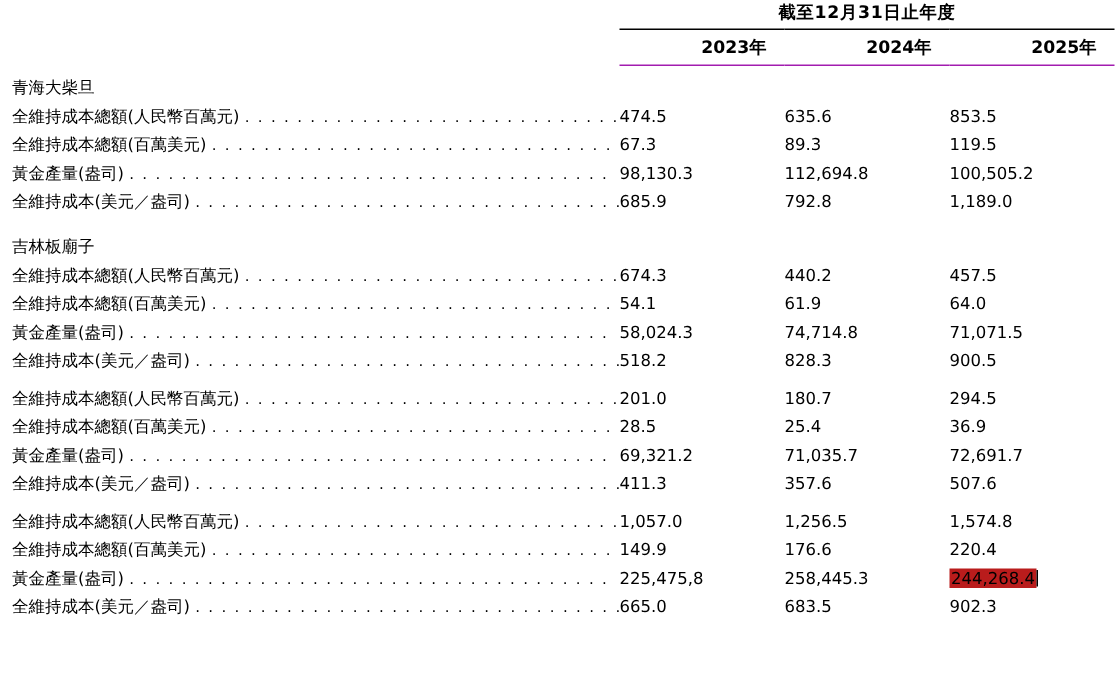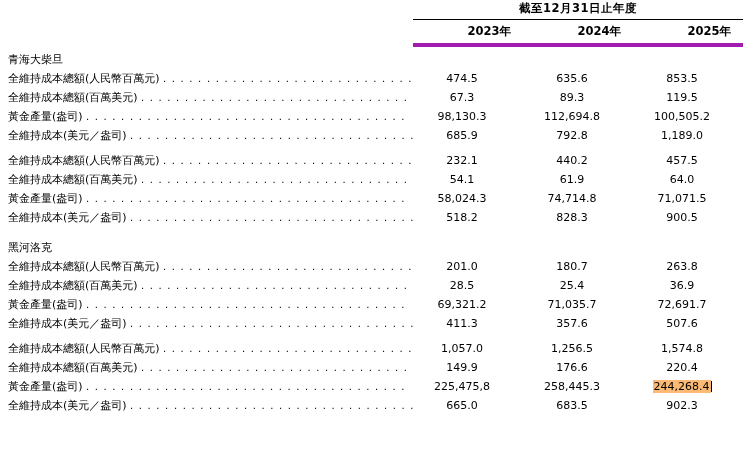--- a/index.html
+++ b/index.html
@@ -40,53 +40,53 @@
     letter-spacing: 0.5px;
   }
   .hdr-span-wrap {
     border-bottom: 1px solid #000;
   }
   .yr {
     text-align: right;
     font-weight: bold;
     font-size: 11.5px;
     padding: 4px 12px 4px 0;
-    border-bottom: 4px solid #a21caf;
+    border-bottom: 1px solid #a21caf;
   }
   .yr-spacer { border: none; }
 
   
   td.label {
     padding: 2px 6px 2px 8px;
     font-size: 11px;
     white-space: nowrap;
     overflow: hidden;
   }
   td.num {
-    text-align: center;
+    text-align: left;
     padding: 2px 12px 2px 0;
     font-size: 11px;
     white-space: nowrap;
   }
   tr.group td.label {
     font-weight: normal;
     padding-top: 7px;
     padding-bottom: 2px;
   }
   tr.spacer td { height: 6px; padding: 0; }
 
   .leader {
     color: #000;
     letter-spacing: 1.2px;
     font-size: 10px;
   }
   .lbl-text { }
 
   .hl {
-    background: #fdba74;
+    background: #b91c1c;
     padding: 0 1px;
   }
   .caret {
     display: inline-block;
     width: 0;
     border-left: 1px solid #000;
     height: 11px;
     vertical-align: -2px;
     margin-left: 0px;
   }
@@ -141,23 +141,29 @@
         </tr>
         <tr>
           <td class="label"><span class="lbl-text">全維持成本(美元／盎司)</span> <span class="leader">. . . . . . . . . . . . . . . . . . . . . . . . . . . . . . . . . . . . .</span></td>
           <td class="num">685.9</td>
           <td class="num">792.8</td>
           <td class="num">1,189.0</td>
         </tr>
         <tr class="spacer">
           <td colspan="4"></td>
         </tr>
-        <tr>
-          <td class="label"><span class="lbl-text">全維持成本總額(人民幣百萬元)</span> <span class="leader">. . . . . . . . . . . . . . . . . . . . . . . . . . . . . . . . . . . . .</span></td>
-          <td class="num">232.1</td>
+        <tr class="group">
+          <td class="label">吉林板廟子</td>
+          <td class="num"></td>
+          <td class="num"></td>
+          <td class="num"></td>
+        </tr>
+        <tr>
+          <td class="label"><span class="lbl-text">全維持成本總額(人民幣百萬元)</span> <span class="leader">. . . . . . . . . . . . . . . . . . . . . . . . . . . . . . . . . . . . .</span></td>
+          <td class="num">674.3</td>
           <td class="num">440.2</td>
           <td class="num">457.5</td>
         </tr>
         <tr>
           <td class="label"><span class="lbl-text">全維持成本總額(百萬美元)</span> <span class="leader">. . . . . . . . . . . . . . . . . . . . . . . . . . . . . . . . . . . . .</span></td>
           <td class="num">54.1</td>
           <td class="num">61.9</td>
           <td class="num">64.0</td>
         </tr>
         <tr>
@@ -168,31 +174,25 @@
         </tr>
         <tr>
           <td class="label"><span class="lbl-text">全維持成本(美元／盎司)</span> <span class="leader">. . . . . . . . . . . . . . . . . . . . . . . . . . . . . . . . . . . . .</span></td>
           <td class="num">518.2</td>
           <td class="num">828.3</td>
           <td class="num">900.5</td>
         </tr>
         <tr class="spacer">
           <td colspan="4"></td>
         </tr>
-        <tr class="group">
-          <td class="label">黑河洛克</td>
-          <td class="num"></td>
-          <td class="num"></td>
-          <td class="num"></td>
-        </tr>
         <tr>
           <td class="label"><span class="lbl-text">全維持成本總額(人民幣百萬元)</span> <span class="leader">. . . . . . . . . . . . . . . . . . . . . . . . . . . . . . . . . . . . .</span></td>
           <td class="num">201.0</td>
           <td class="num">180.7</td>
-          <td class="num">263.8</td>
+          <td class="num">294.5</td>
         </tr>
         <tr>
           <td class="label"><span class="lbl-text">全維持成本總額(百萬美元)</span> <span class="leader">. . . . . . . . . . . . . . . . . . . . . . . . . . . . . . . . . . . . .</span></td>
           <td class="num">28.5</td>
           <td class="num">25.4</td>
           <td class="num">36.9</td>
         </tr>
         <tr>
           <td class="label"><span class="lbl-text">黃金產量(盎司)</span> <span class="leader">. . . . . . . . . . . . . . . . . . . . . . . . . . . . . . . . . . . . .</span></td>
           <td class="num">69,321.2</td>

